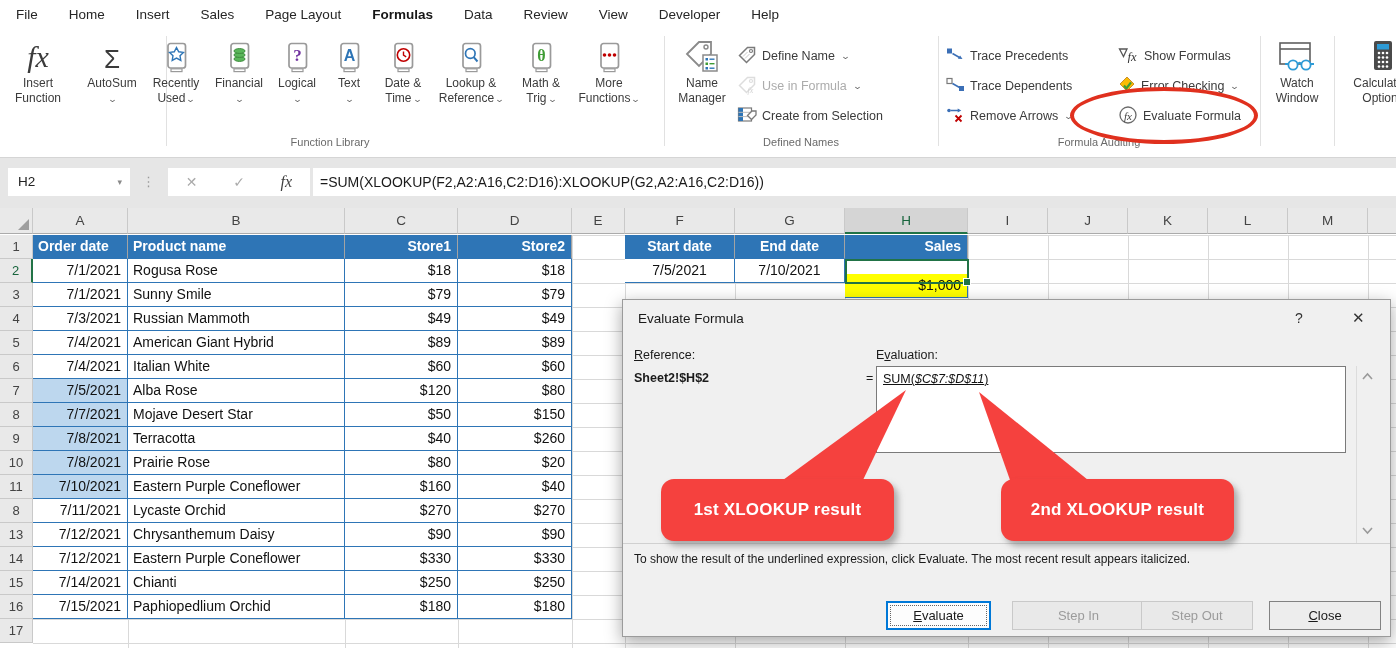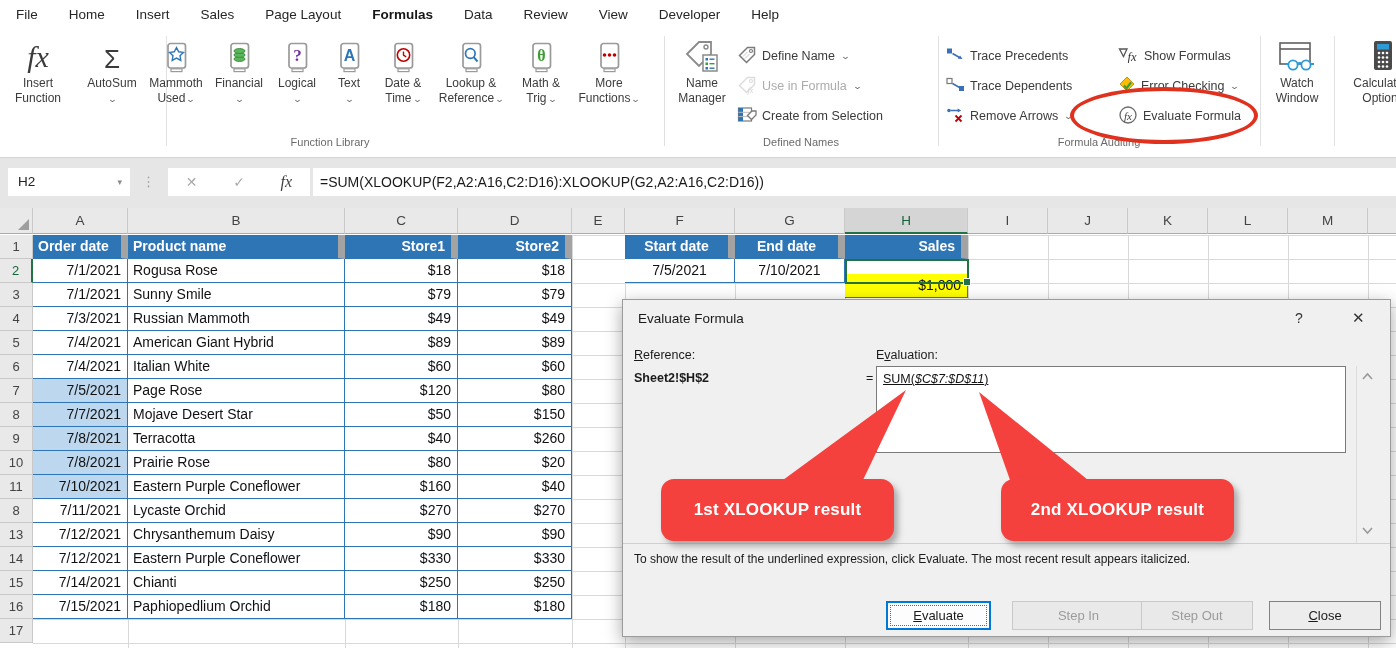--- a/index.html
+++ b/index.html
@@ -33,21 +33,21 @@
   
   #sheet{position:absolute;left:0;top:208px;right:0;bottom:0;background:#fff;}
   .colhdr{position:absolute;top:0;height:26px;background:#E9E9E9;border-right:1px solid #C9C9C9;border-bottom:1px solid #ABABAB;box-sizing:border-box;text-align:center;line-height:26px;font-size:13.5px;color:#444;}
   .colhdr.sel{background:#D5D5D5;color:#17643C;border-bottom:2px solid #217346;}
   .rowhdr{position:absolute;left:0;width:33px;background:#E9E9E9;border-right:1px solid #C9C9C9;border-bottom:1px solid #C9C9C9;box-sizing:border-box;text-align:center;font-size:13px;color:#444;}
   .rowhdr.sel{color:#17643C;border-right:2px solid #217346;}
   #corner{position:absolute;left:0;top:0;width:33px;height:26px;background:#E9E9E9;border-right:1px solid #C9C9C9;border-bottom:1px solid #ABABAB;box-sizing:border-box;}
   #corner .tri{position:absolute;right:3px;bottom:3px;width:0;height:0;border-left:11px solid transparent;border-bottom:11px solid #9E9E9E;}
   .gl{position:absolute;background:#D9D9D9;z-index:1;}
   .tcell{position:absolute;box-sizing:border-box;font-size:14px;color:#111;line-height:23px;white-space:nowrap;overflow:hidden;border-right:1px solid #2E75B6;border-bottom:1px solid #2E75B6;background:#fff;z-index:2;}
-  .tcell.hd{background:#2E75B6;color:#fff;font-weight:bold;border-right:7px solid #a3a3a3;border-bottom:1px solid #2E75B6;}
+  .tcell.hd{background:#2E75B6;color:#fff;font-weight:bold;border-right:1px solid #a3a3a3;border-bottom:1px solid #2E75B6;}
   .tcell.hl{background:#BDD7EE;}
   .tcell.yellow{background:#FFFF00;margin-top:15px;}
   .ral{text-align:right;padding-right:6px;}
   .lal{text-align:left;padding-left:5px;}
   .cal{text-align:center;}
   #selbox{position:absolute;border:2px solid #217346;box-sizing:border-box;z-index:3;}
   #selbox .handle{position:absolute;right:-4px;bottom:-4px;width:6px;height:6px;background:#217346;border:1px solid #fff;}
   
   #dlg{position:absolute;left:622px;top:299px;width:769px;height:338px;background:#F0F0F0;border:1px solid #9b9b9b;box-sizing:border-box;box-shadow:0 5px 16px rgba(0,0,0,.35);z-index:10;font-size:12.5px;color:#1a1a1a;}
   #dlg .title{position:absolute;left:15px;top:11px;font-size:13.5px;}
@@ -108,21 +108,21 @@
         <div class="l"><span class="chev">⌄</span></div>
       </div>
       <div class="bigbtn" style="left:116px;width:120px">
         <div class="icon">
           <svg width="27" height="31" viewBox="0 0 27 31">
             <rect x="5" y="1.5" width="17.5" height="24.5" rx="2.5" fill="#fff" stroke="#9a9a9a" stroke-width="1.7"></rect>
             <rect x="8" y="26.8" width="11" height="2.8" fill="#fff" stroke="#9a9a9a" stroke-width="1.2"></rect>
             <path d="M13.5 5.5 l2.2 4.3 4.7.6-3.4 3.3.8 4.7-4.3-2.3-4.3 2.3.8-4.7-3.4-3.3 4.7-.6z" fill="none" stroke="#2E75B6" stroke-width="1.4"></path>
           </svg>
         </div>
-        <div class="l">Mammoth</div>
+        <div class="l">Recently</div>
         <div class="l">Used<span class="chev">⌄</span></div>
       </div>
       <div class="bigbtn" style="left:179px;width:120px">
         <div class="icon">
           <svg width="27" height="31" viewBox="0 0 27 31">
             <rect x="5" y="1.5" width="17.5" height="24.5" rx="2.5" fill="#fff" stroke="#9a9a9a" stroke-width="1.7"></rect>
             <rect x="8" y="26.8" width="11" height="2.8" fill="#fff" stroke="#9a9a9a" stroke-width="1.2"></rect>
             <g stroke="#3D8B3D" stroke-width="1" fill="#5BB75B">
               <ellipse cx="13.5" cy="17" rx="5.5" ry="2.4"></ellipse>
               <ellipse cx="13.5" cy="13" rx="5.5" ry="2.4"></ellipse>
@@ -450,21 +450,21 @@
       <div class="tcell ral" style="left:458px;top:99px;width:114px;height:24px">$49</div>
       <div class="tcell ral" style="left:33px;top:123px;width:95px;height:24px">7/4/2021</div>
       <div class="tcell lal" style="left:128px;top:123px;width:217px;height:24px">American Giant Hybrid</div>
       <div class="tcell ral" style="left:345px;top:123px;width:113px;height:24px">$89</div>
       <div class="tcell ral" style="left:458px;top:123px;width:114px;height:24px">$89</div>
       <div class="tcell ral" style="left:33px;top:147px;width:95px;height:24px">7/4/2021</div>
       <div class="tcell lal" style="left:128px;top:147px;width:217px;height:24px">Italian White</div>
       <div class="tcell ral" style="left:345px;top:147px;width:113px;height:24px">$60</div>
       <div class="tcell ral" style="left:458px;top:147px;width:114px;height:24px">$60</div>
       <div class="tcell ral hl" style="left:33px;top:171px;width:95px;height:24px">7/5/2021</div>
-      <div class="tcell lal" style="left:128px;top:171px;width:217px;height:24px">Page Rose</div>
+      <div class="tcell lal" style="left:128px;top:171px;width:217px;height:24px">Alba Rose</div>
       <div class="tcell ral" style="left:345px;top:171px;width:113px;height:24px">$120</div>
       <div class="tcell ral" style="left:458px;top:171px;width:114px;height:24px">$80</div>
       <div class="tcell ral hl" style="left:33px;top:195px;width:95px;height:24px">7/7/2021</div>
       <div class="tcell lal" style="left:128px;top:195px;width:217px;height:24px">Mojave Desert Star</div>
       <div class="tcell ral" style="left:345px;top:195px;width:113px;height:24px">$50</div>
       <div class="tcell ral" style="left:458px;top:195px;width:114px;height:24px">$150</div>
       <div class="tcell ral hl" style="left:33px;top:219px;width:95px;height:24px">7/8/2021</div>
       <div class="tcell lal" style="left:128px;top:219px;width:217px;height:24px">Terracotta</div>
       <div class="tcell ral" style="left:345px;top:219px;width:113px;height:24px">$40</div>
       <div class="tcell ral" style="left:458px;top:219px;width:114px;height:24px">$260</div>

